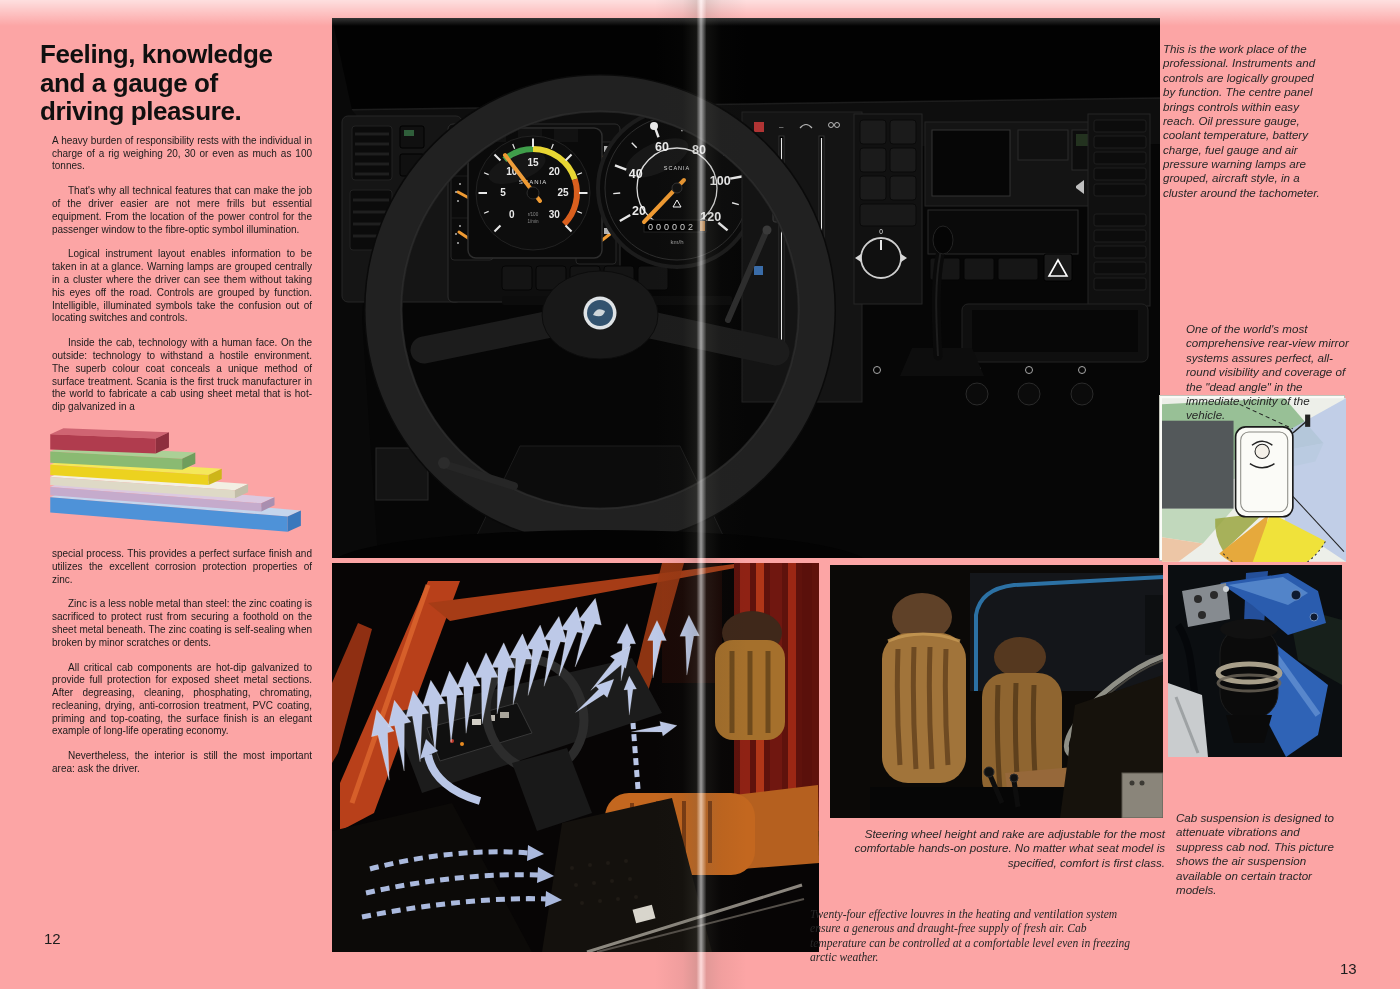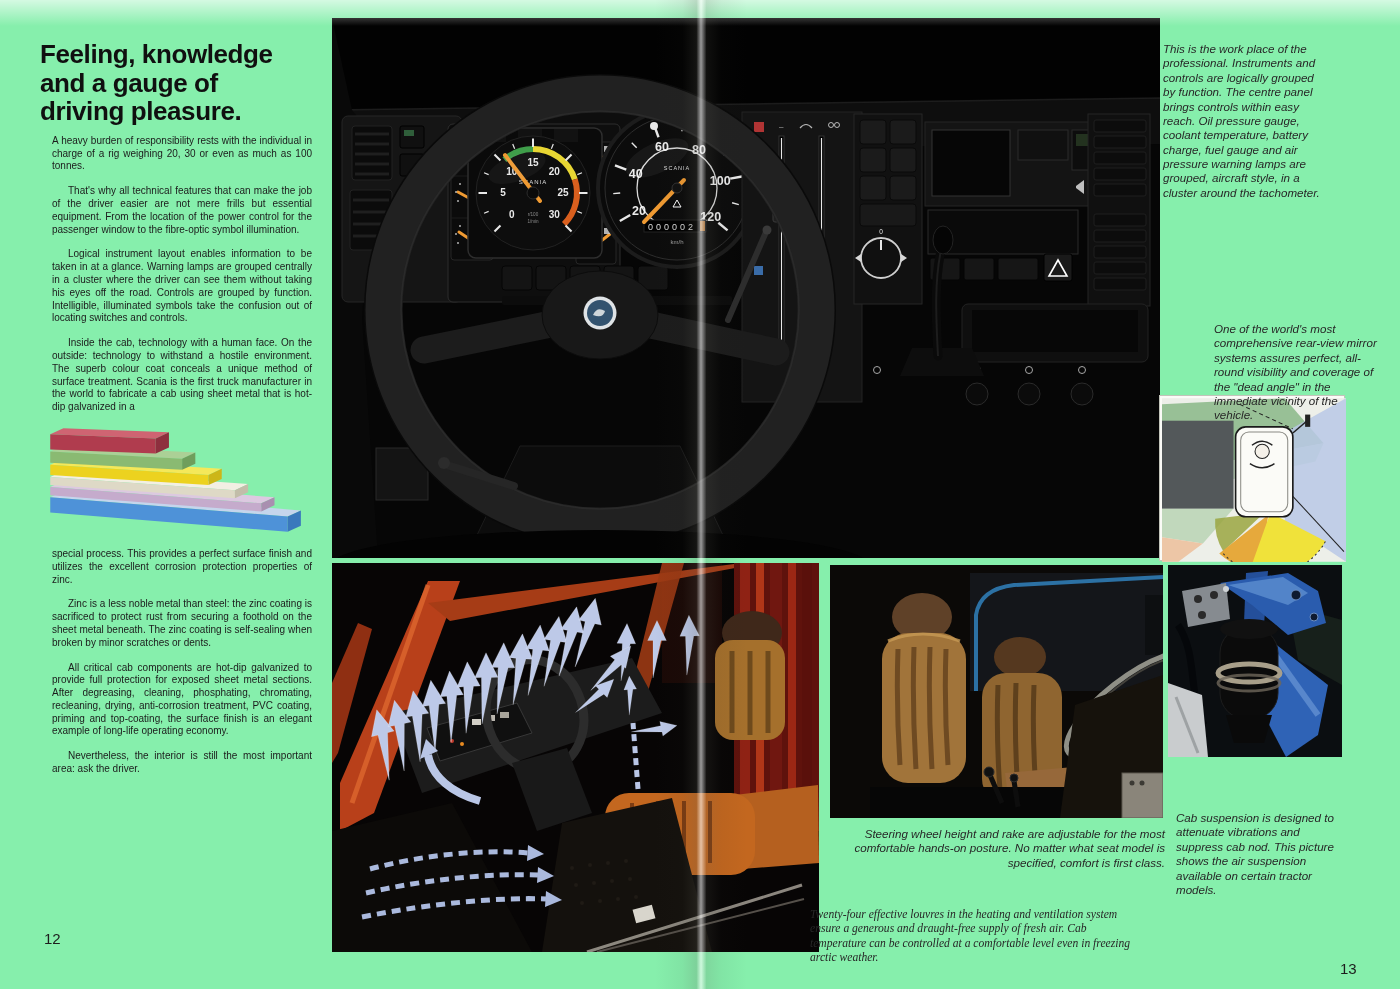--- a/index.html
+++ b/index.html
@@ -1,16 +1,16 @@
 <!DOCTYPE html>
 <html><head>
 <meta charset="utf-8">
 <style>
   html,body{margin:0;padding:0;background:#fff;}
-  #spread{position:relative;width:1400px;height:989px;background:#86efac;overflow:hidden;
+  #spread{position:relative;width:1400px;height:989px;background:#fca5a5;overflow:hidden;
           font-family:"Liberation Sans",sans-serif;color:#1b1b1b;}
   #spread::before{content:"";position:absolute;left:0;top:0;right:0;height:26px;
           background:linear-gradient(180deg,rgba(255,255,255,.65),rgba(255,255,255,0));pointer-events:none;z-index:40;}
   .photo{position:absolute;overflow:hidden;background:#060606;}
   h1.headline{margin:0;font-size:26px;line-height:1.1;font-weight:700;color:#101010;letter-spacing:-0.4px;}
   .bodycol{position:absolute;left:40px;top:40px;width:284px;}
   .bodycol p{margin:12px;font-size:10px;line-height:1.28;text-align:justify;}
   .bodycol p.ind{text-indent:1.6em;}
   .bodycol p.first{margin-top:9px;}
   .caption{position:absolute;font-style:italic;font-size:11.6px;line-height:1.24;color:#272727;}
@@ -572,21 +572,21 @@
         <circle cx="46" cy="30" r="4" fill="#2a2a2a"></circle>
         <circle cx="34" cy="50" r="4" fill="#2a2a2a"></circle>
         <circle cx="58" cy="24" r="3" fill="#cfd3d6"></circle>
       </g>
       <polygon points="0,118 34,130 40,192 0,192" fill="#c9ccce"></polygon>
       <line x1="8" y1="132" x2="30" y2="188" stroke="#9ea2a4" stroke-width="3"></line>
     </svg>
   </div>
 
   <div class="caption" style="left:1163px;top:42px;width:166px;">This is the work place of the professional. Instruments and controls are logically grouped by function. The centre panel brings controls within easy reach. Oil pressure gauge, coolant temperature, battery charge, fuel gauge and air pressure warning lamps are grouped, aircraft style, in a cluster around the tachometer.</div>
-  <div class="caption" style="left:1214px;top:322px;width:166px;">One of the world's most comprehensive rear-view mirror systems assures perfect, all-round visibility and coverage of the "dead angle" in the immediate vicinity of the vehicle.</div>
+  <div class="caption" style="left:1186px;top:322px;width:166px;">One of the world's most comprehensive rear-view mirror systems assures perfect, all-round visibility and coverage of the "dead angle" in the immediate vicinity of the vehicle.</div>
   <div class="caption" style="left:1176px;top:766px;width:170px;margin-top:45px;">Cab suspension is designed to attenuate vibrations and suppress cab nod. This picture shows the air suspension available on certain tractor models.</div>
   <div class="caption" style="left:835px;top:827px;width:330px;text-align:right;">Steering wheel height and rake are adjustable for the most comfortable hands-on posture. No matter what seat model is specified, comfort is first class.</div>
   <div class="caption" style="left:810px;top:908px;width:330px;font-family:Liberation Serif, serif;">Twenty-four effective louvres in the heating and ventilation system ensure a generous and draught-free supply of fresh air. Cab temperature can be controlled at a comfortable level even in freezing arctic weather.</div>
 
   <div class="pagenum" style="left:44px;top:930px;">12</div>
   <div class="pagenum" style="left:1340px;top:960px;">13</div>
 
   <div id="fold-overlay"></div>
 </div>
 

